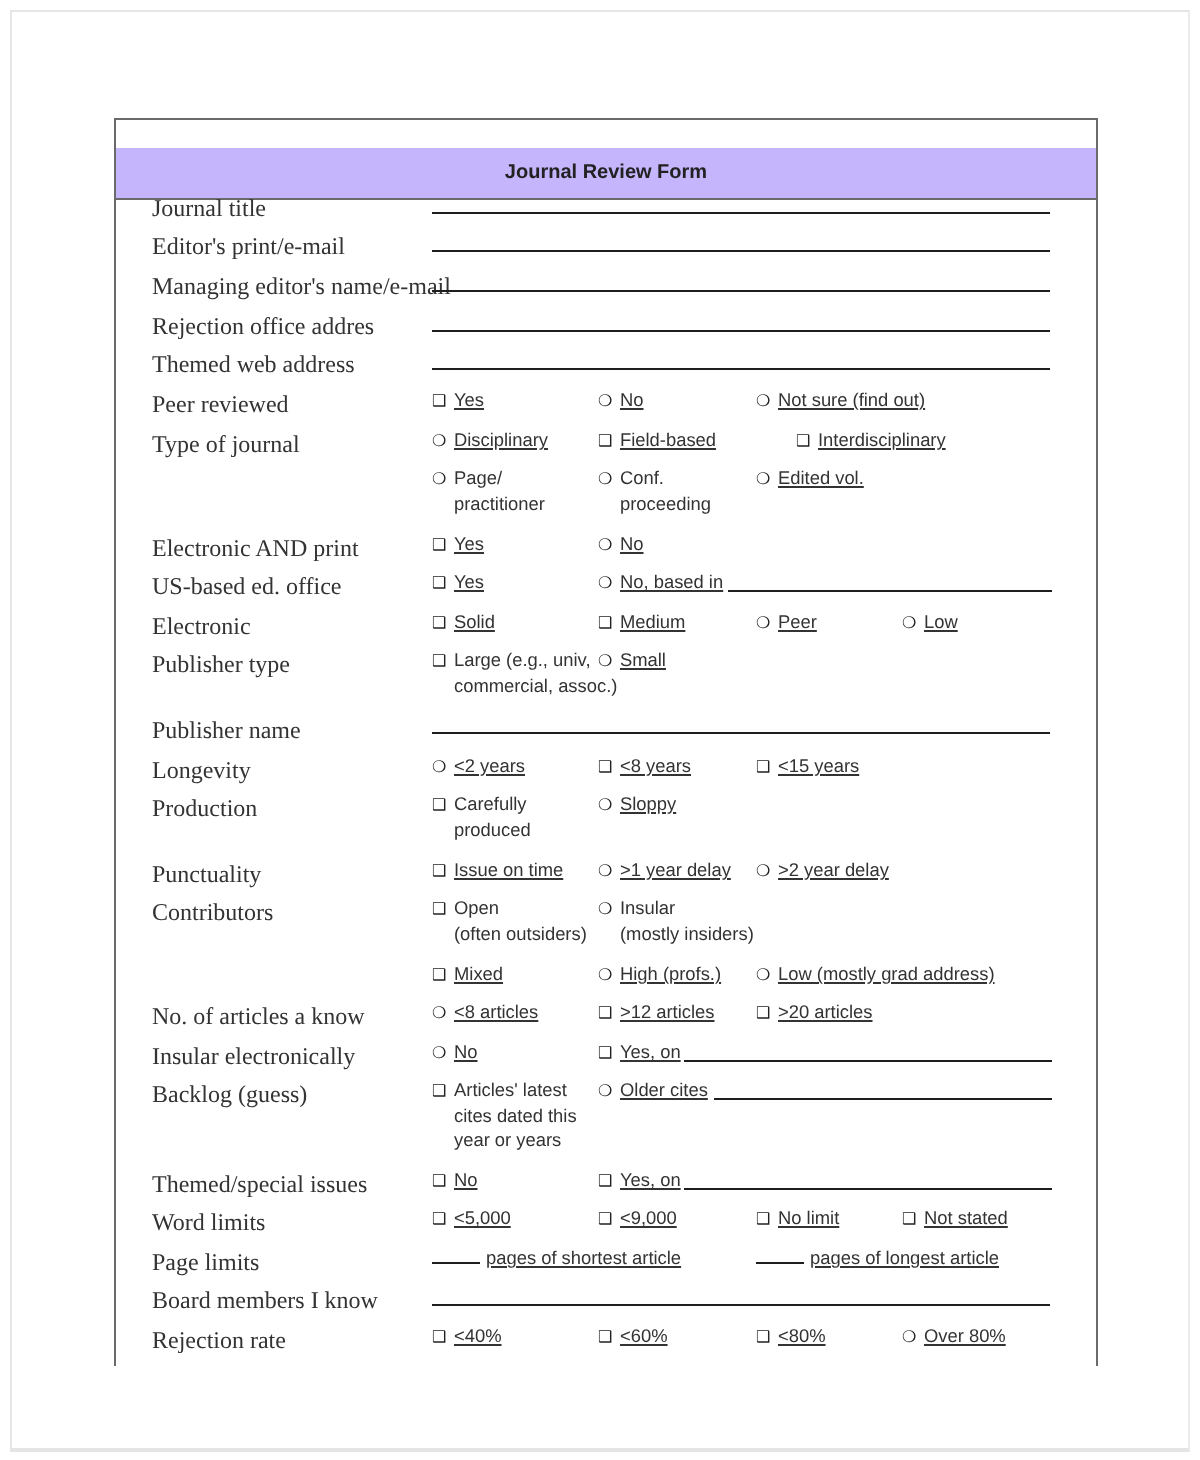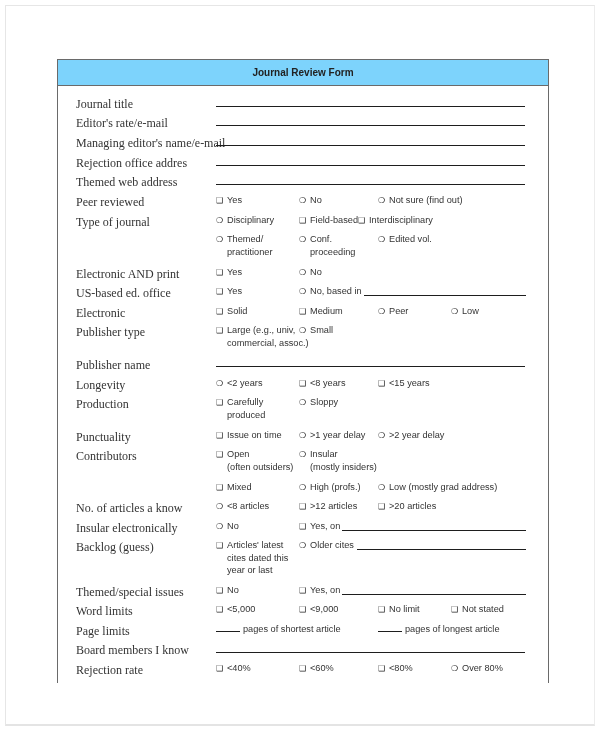--- a/index.html
+++ b/index.html
@@ -9,65 +9,65 @@
   }
   .frame {
     position:absolute; left:5px; top:5px; width:588px; height:718px;
     border-left:1px solid #e6e6e6; border-top:1px solid #e6e6e6; border-right:1px solid #ececec; border-bottom:2px solid #e4e4e4;
   }
   .form-box {
     position:absolute; left:57px; top:59px; width:490px; height:623px;
     border-left:1px solid #6a6a6a; border-right:1px solid #6a6a6a; border-top:1px solid #6a6a6a;
   }
   .form-header {
-    position:absolute; left:0; top:0; width:490px; height:25px;
-    background:#7dd3fc; border-bottom:1px solid #6a6a6a;
+    position:absolute; left:0; top:14px; width:490px; height:25px;
+    background:#c4b5fd; border-bottom:1px solid #6a6a6a;
     font-size:10px; font-weight:bold; text-align:center; line-height:25px; color:#222;
   }
   .lbl { position:absolute; left:19px; font-size:12px; color:#333; white-space:nowrap;font-family:Liberation Serif, serif; }
-  .opt { position:absolute; font-size:9.2px; color:#333; white-space:nowrap; line-height:12.5px; }
+  .opt { position:absolute; font-size:9.2px; color:#333; white-space:nowrap; line-height:12.5px;text-decoration:underline; }
   .opt .g { display:inline-block; width:9px; font-size:8px; margin-right:2px; color:#222; }
   .opt .wrap { display:inline-block; vertical-align:top; }
   .line { position:absolute; height:0; border-top:1.2px solid #1e1e1e; }
   .short { display:inline-block; width:24px; border-bottom:1px solid #1e1e1e; margin-right:3px; height:8px; vertical-align:baseline; }
 </style>
 </head>
 <body>
 
 <div class="frame"></div>
 
 <div class="form-box">
   <div class="form-header">Journal Review Form</div>
 </div>
 
 <div class="lbl" style="left:76px;top:97px">Journal title</div>
 <div class="line" style="left:216px;top:106px;width:309px"></div>
 
-<div class="lbl" style="left:76px;top:116px">Editor's rate/e-mail</div>
+<div class="lbl" style="left:76px;top:116px">Editor's print/e-mail</div>
 <div class="line" style="left:216px;top:125px;width:309px"></div>
 
 <div class="lbl" style="left:76px;top:136px">Managing editor's name/e-mail</div>
 <div class="line" style="left:216px;top:145px;width:309px"></div>
 
 <div class="lbl" style="left:76px;top:156px">Rejection office addres</div>
 <div class="line" style="left:216px;top:165px;width:309px"></div>
 
 <div class="lbl" style="left:76px;top:175px">Themed web address</div>
 <div class="line" style="left:216px;top:184px;width:309px"></div>
 
 <div class="lbl" style="left:76px;top:195px">Peer reviewed</div>
 <div class="opt" style="left:216px;top:194px"><span class="g">❑</span><span>Yes</span></div>
 <div class="opt" style="left:299px;top:194px"><span class="g">❍</span><span>No</span></div>
 <div class="opt" style="left:378px;top:194px"><span class="g">❍</span><span>Not sure (find out)</span></div>
 
 <div class="lbl" style="left:76px;top:215px">Type of journal</div>
 <div class="opt" style="left:216px;top:214px"><span class="g">❍</span><span>Disciplinary</span></div>
 <div class="opt" style="left:299px;top:214px"><span class="g">❑</span><span>Field-based</span></div>
-<div class="opt" style="left:358px;top:214px"><span class="g">❑</span><span>Interdisciplinary</span></div>
-<div class="opt" style="left:216px;top:233px"><span class="g">❍</span><span class="wrap"><span>Themed/</span><br><span>practitioner</span></span></div>
+<div class="opt" style="left:398px;top:214px"><span class="g">❑</span><span>Interdisciplinary</span></div>
+<div class="opt" style="left:216px;top:233px"><span class="g">❍</span><span class="wrap"><span>Page/</span><br><span>practitioner</span></span></div>
 <div class="opt" style="left:299px;top:233px"><span class="g">❍</span><span class="wrap"><span>Conf.</span><br><span>proceeding</span></span></div>
 <div class="opt" style="left:378px;top:233px"><span class="g">❍</span><span>Edited vol.</span></div>
 
 <div class="lbl" style="left:76px;top:267px">Electronic AND print</div>
 <div class="opt" style="left:216px;top:266px"><span class="g">❑</span><span>Yes</span></div>
 <div class="opt" style="left:299px;top:266px"><span class="g">❍</span><span>No</span></div>
 
 <div class="lbl" style="left:76px;top:286px">US-based ed. office</div>
 <div class="opt" style="left:216px;top:285px"><span class="g">❑</span><span>Yes</span></div>
 <div class="opt" style="left:299px;top:285px"><span class="g">❍</span><span>No, based in</span></div>
@@ -111,21 +111,21 @@
 <div class="opt" style="left:216px;top:500px"><span class="g">❍</span><span>&lt;8 articles</span></div>
 <div class="opt" style="left:299px;top:500px"><span class="g">❑</span><span>&gt;12 articles</span></div>
 <div class="opt" style="left:378px;top:500px"><span class="g">❑</span><span>&gt;20 articles</span></div>
 
 <div class="lbl" style="left:76px;top:521px">Insular electronically</div>
 <div class="opt" style="left:216px;top:520px"><span class="g">❍</span><span>No</span></div>
 <div class="opt" style="left:299px;top:520px"><span class="g">❑</span><span>Yes, on</span></div>
 <div class="line" style="left:342px;top:530px;width:184px"></div>
 
 <div class="lbl" style="left:76px;top:540px">Backlog (guess)</div>
-<div class="opt" style="left:216px;top:539px"><span class="g">❑</span><span class="wrap"><span>Articles' latest</span><br><span>cites dated this</span><br><span>year or last</span></span></div>
+<div class="opt" style="left:216px;top:539px"><span class="g">❑</span><span class="wrap"><span>Articles' latest</span><br><span>cites dated this</span><br><span>year or years</span></span></div>
 <div class="opt" style="left:299px;top:539px"><span class="g">❍</span><span>Older cites</span></div>
 <div class="line" style="left:357px;top:549px;width:169px"></div>
 
 <div class="lbl" style="left:76px;top:585px">Themed/special issues</div>
 <div class="opt" style="left:216px;top:584px"><span class="g">❑</span><span>No</span></div>
 <div class="opt" style="left:299px;top:584px"><span class="g">❑</span><span>Yes, on</span></div>
 <div class="line" style="left:342px;top:594px;width:184px"></div>
 
 <div class="lbl" style="left:76px;top:604px">Word limits</div>
 <div class="opt" style="left:216px;top:603px"><span class="g">❑</span><span>&lt;5,000</span></div>

